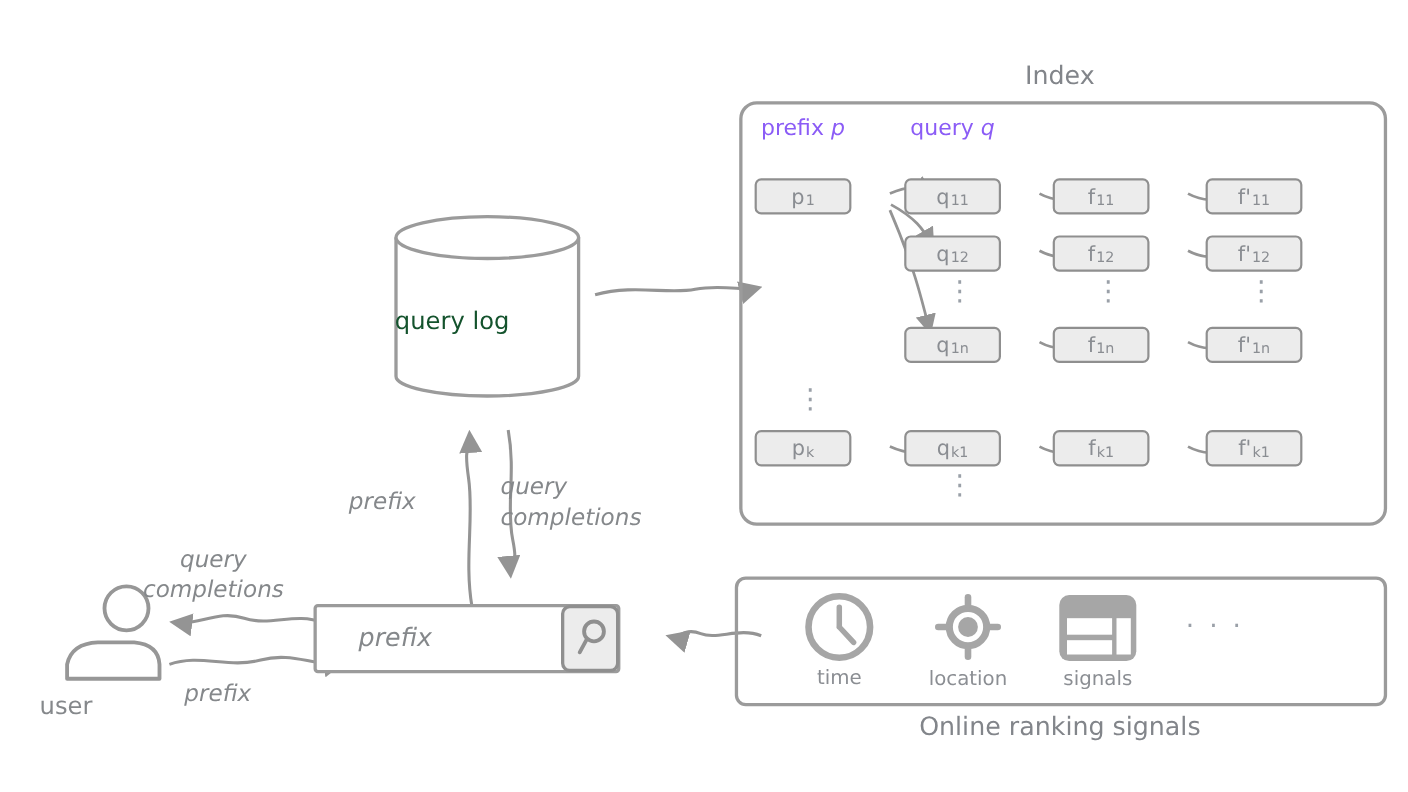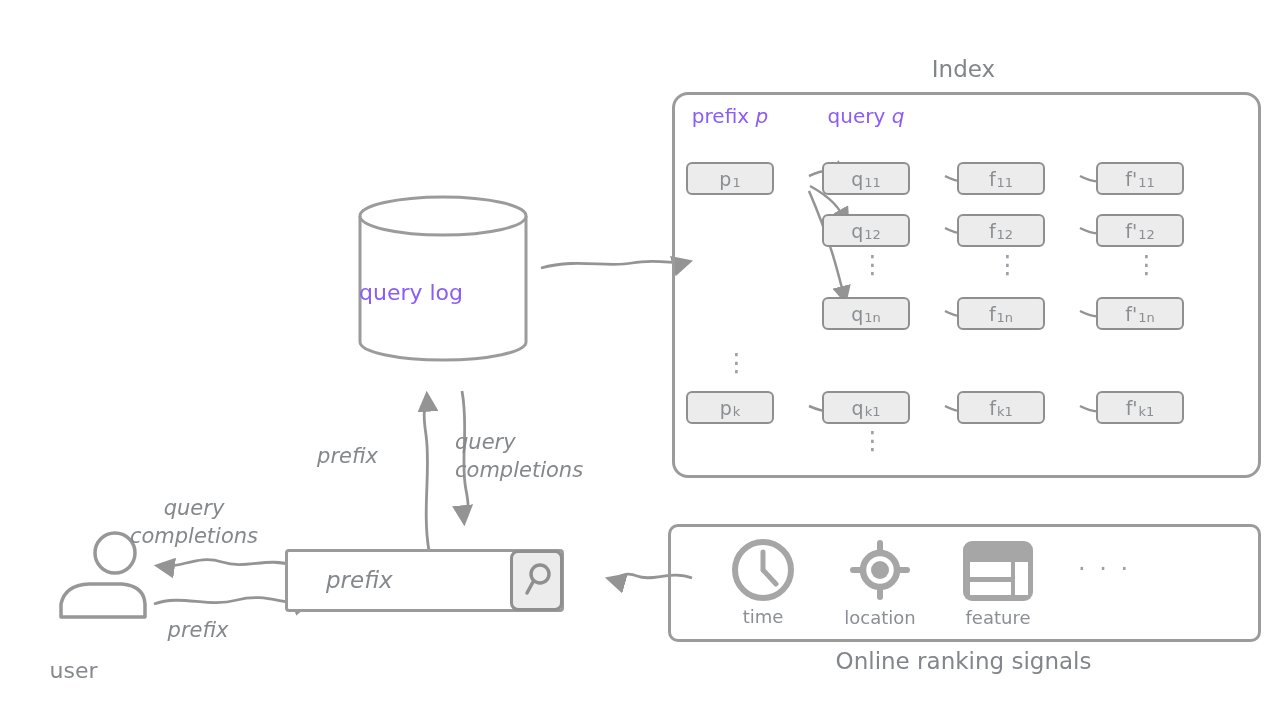--- a/index.html
+++ b/index.html
@@ -37,22 +37,22 @@
   #search-value{position:absolute;left:38px;top:0;line-height:57px;font-size:23px;font-style:italic;color:#85888b;}
   #search-button{
     position:absolute;left:510px;top:550px;width:53px;height:61px;background:#ececec;
     border:3px solid #8f8f8f;border-radius:8px;box-sizing:border-box;
     display:flex;align-items:center;justify-content:center;
   }
   
   .signal-label{position:absolute;width:90px;text-align:center;font-size:18px;color:#8b8e93;}
   #signals-more{position:absolute;left:1078px;top:548px;font-size:24px;letter-spacing:3px;color:#9aa0a8;}
   .svg-abs{position:absolute;pointer-events:none;}
-  #user-label{position:absolute;left:36px;top:630px;width:75px;text-align:center;font-size:22px;color:#85888b;margin-top:28px;}
-  #querylog-label{position:absolute;left:341px;top:280px;width:140px;text-align:center;font-size:22px;color:#8b5cf6;}
+  #user-label{position:absolute;left:36px;top:630px;width:75px;font-size:22px;color:#85888b;}
+  #querylog-label{position:absolute;left:341px;top:280px;width:140px;text-align:center;font-size:22px;color:#14532d;}
 </style>
 </head>
 <body>
 
 <div id="canvas">
 
   <svg class="svg-abs" width="1280" height="720" viewBox="0 0 1280 720">
     <defs>
       <marker id="ah" viewBox="0 0 10 10" refX="7.5" refY="5" markerWidth="7.5" markerHeight="7.5" orient="auto-start-reverse">
         <path d="M0,0 L10,5 L0,10 z" fill="#949494"></path>
@@ -214,19 +214,19 @@
     </g>
   </svg>
   <div class="signal-label" style="left:835px;top:607px;">location</div>
 
   <svg class="svg-abs" style="left:962px;top:540px;" width="72" height="62" viewBox="0 0 72 62">
     <rect x="1" y="1" width="70" height="60" rx="9" fill="#a6a6a6"></rect>
     <rect x="8" y="22" width="41" height="15" fill="#ffffff"></rect>
     <rect x="8" y="42" width="41" height="13" fill="#ffffff"></rect>
     <rect x="53" y="22" width="13" height="33" fill="#ffffff"></rect>
   </svg>
-  <div class="signal-label" style="left:953px;top:607px;">feature</div>
+  <div class="signal-label" style="left:953px;top:607px;">signals</div>
 
   <div id="signals-more">. . .</div>
 
   <div class="big-label" style="left:672px;top:648px;width:583px;">Online ranking signals</div>
 
 </div>
 
 </body></html>

